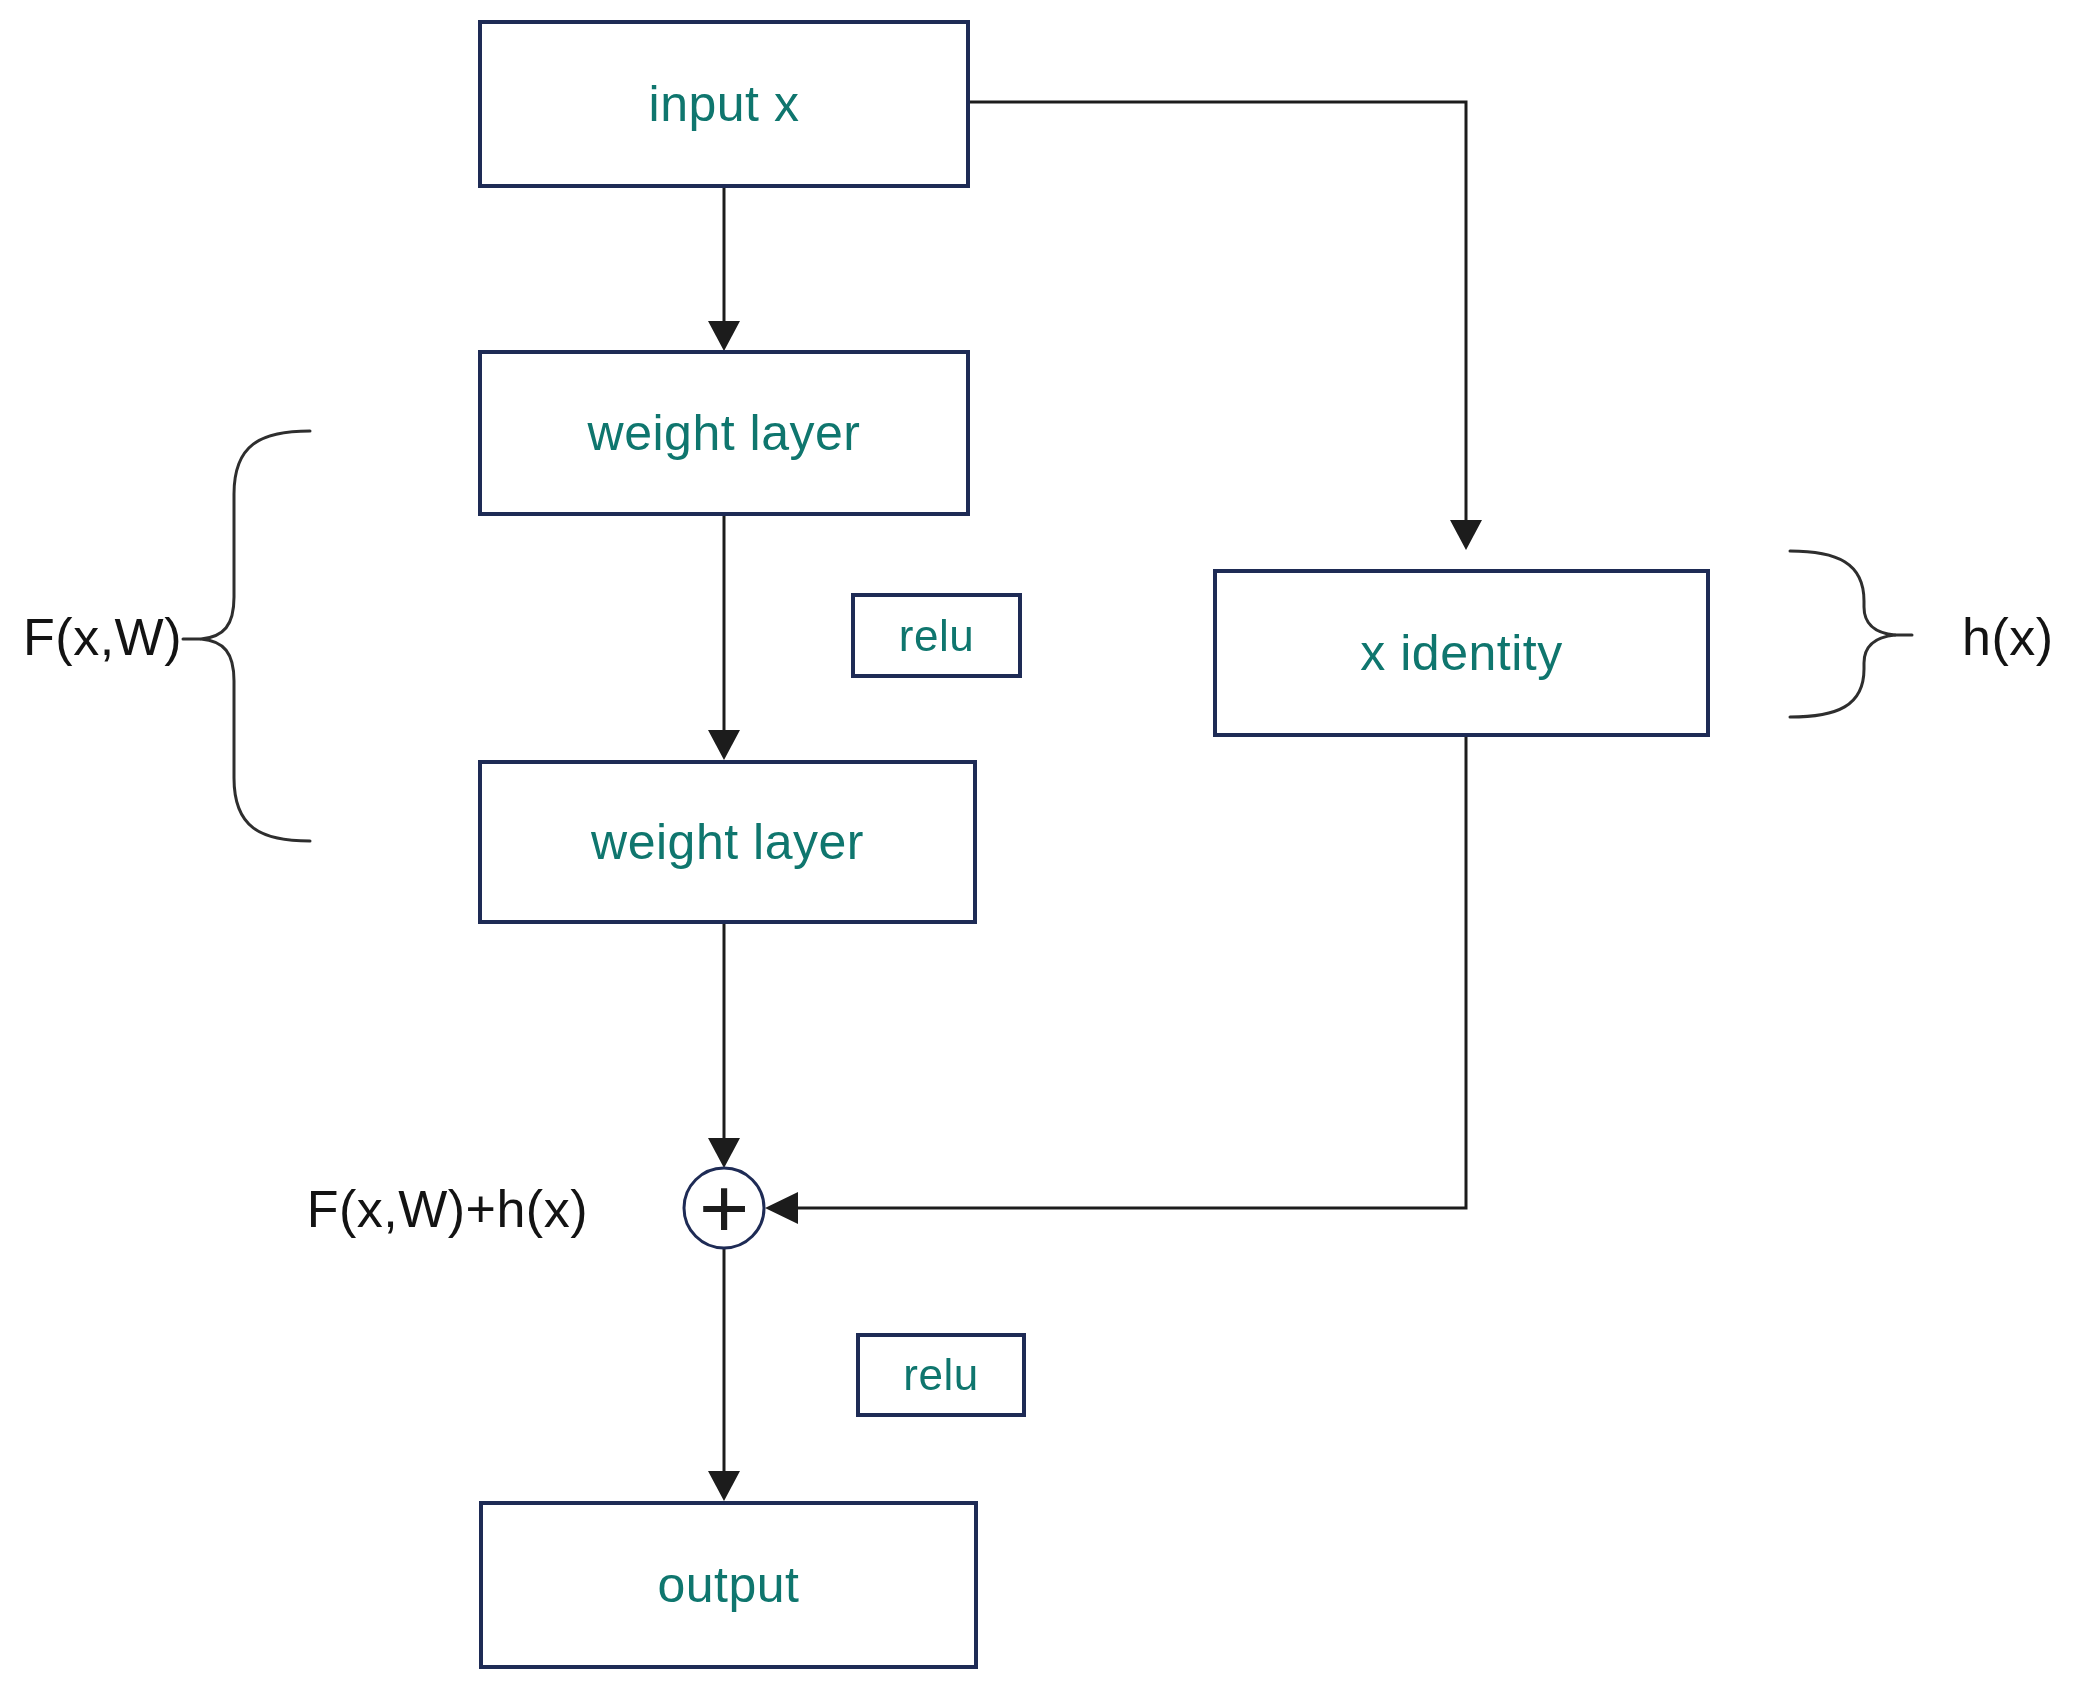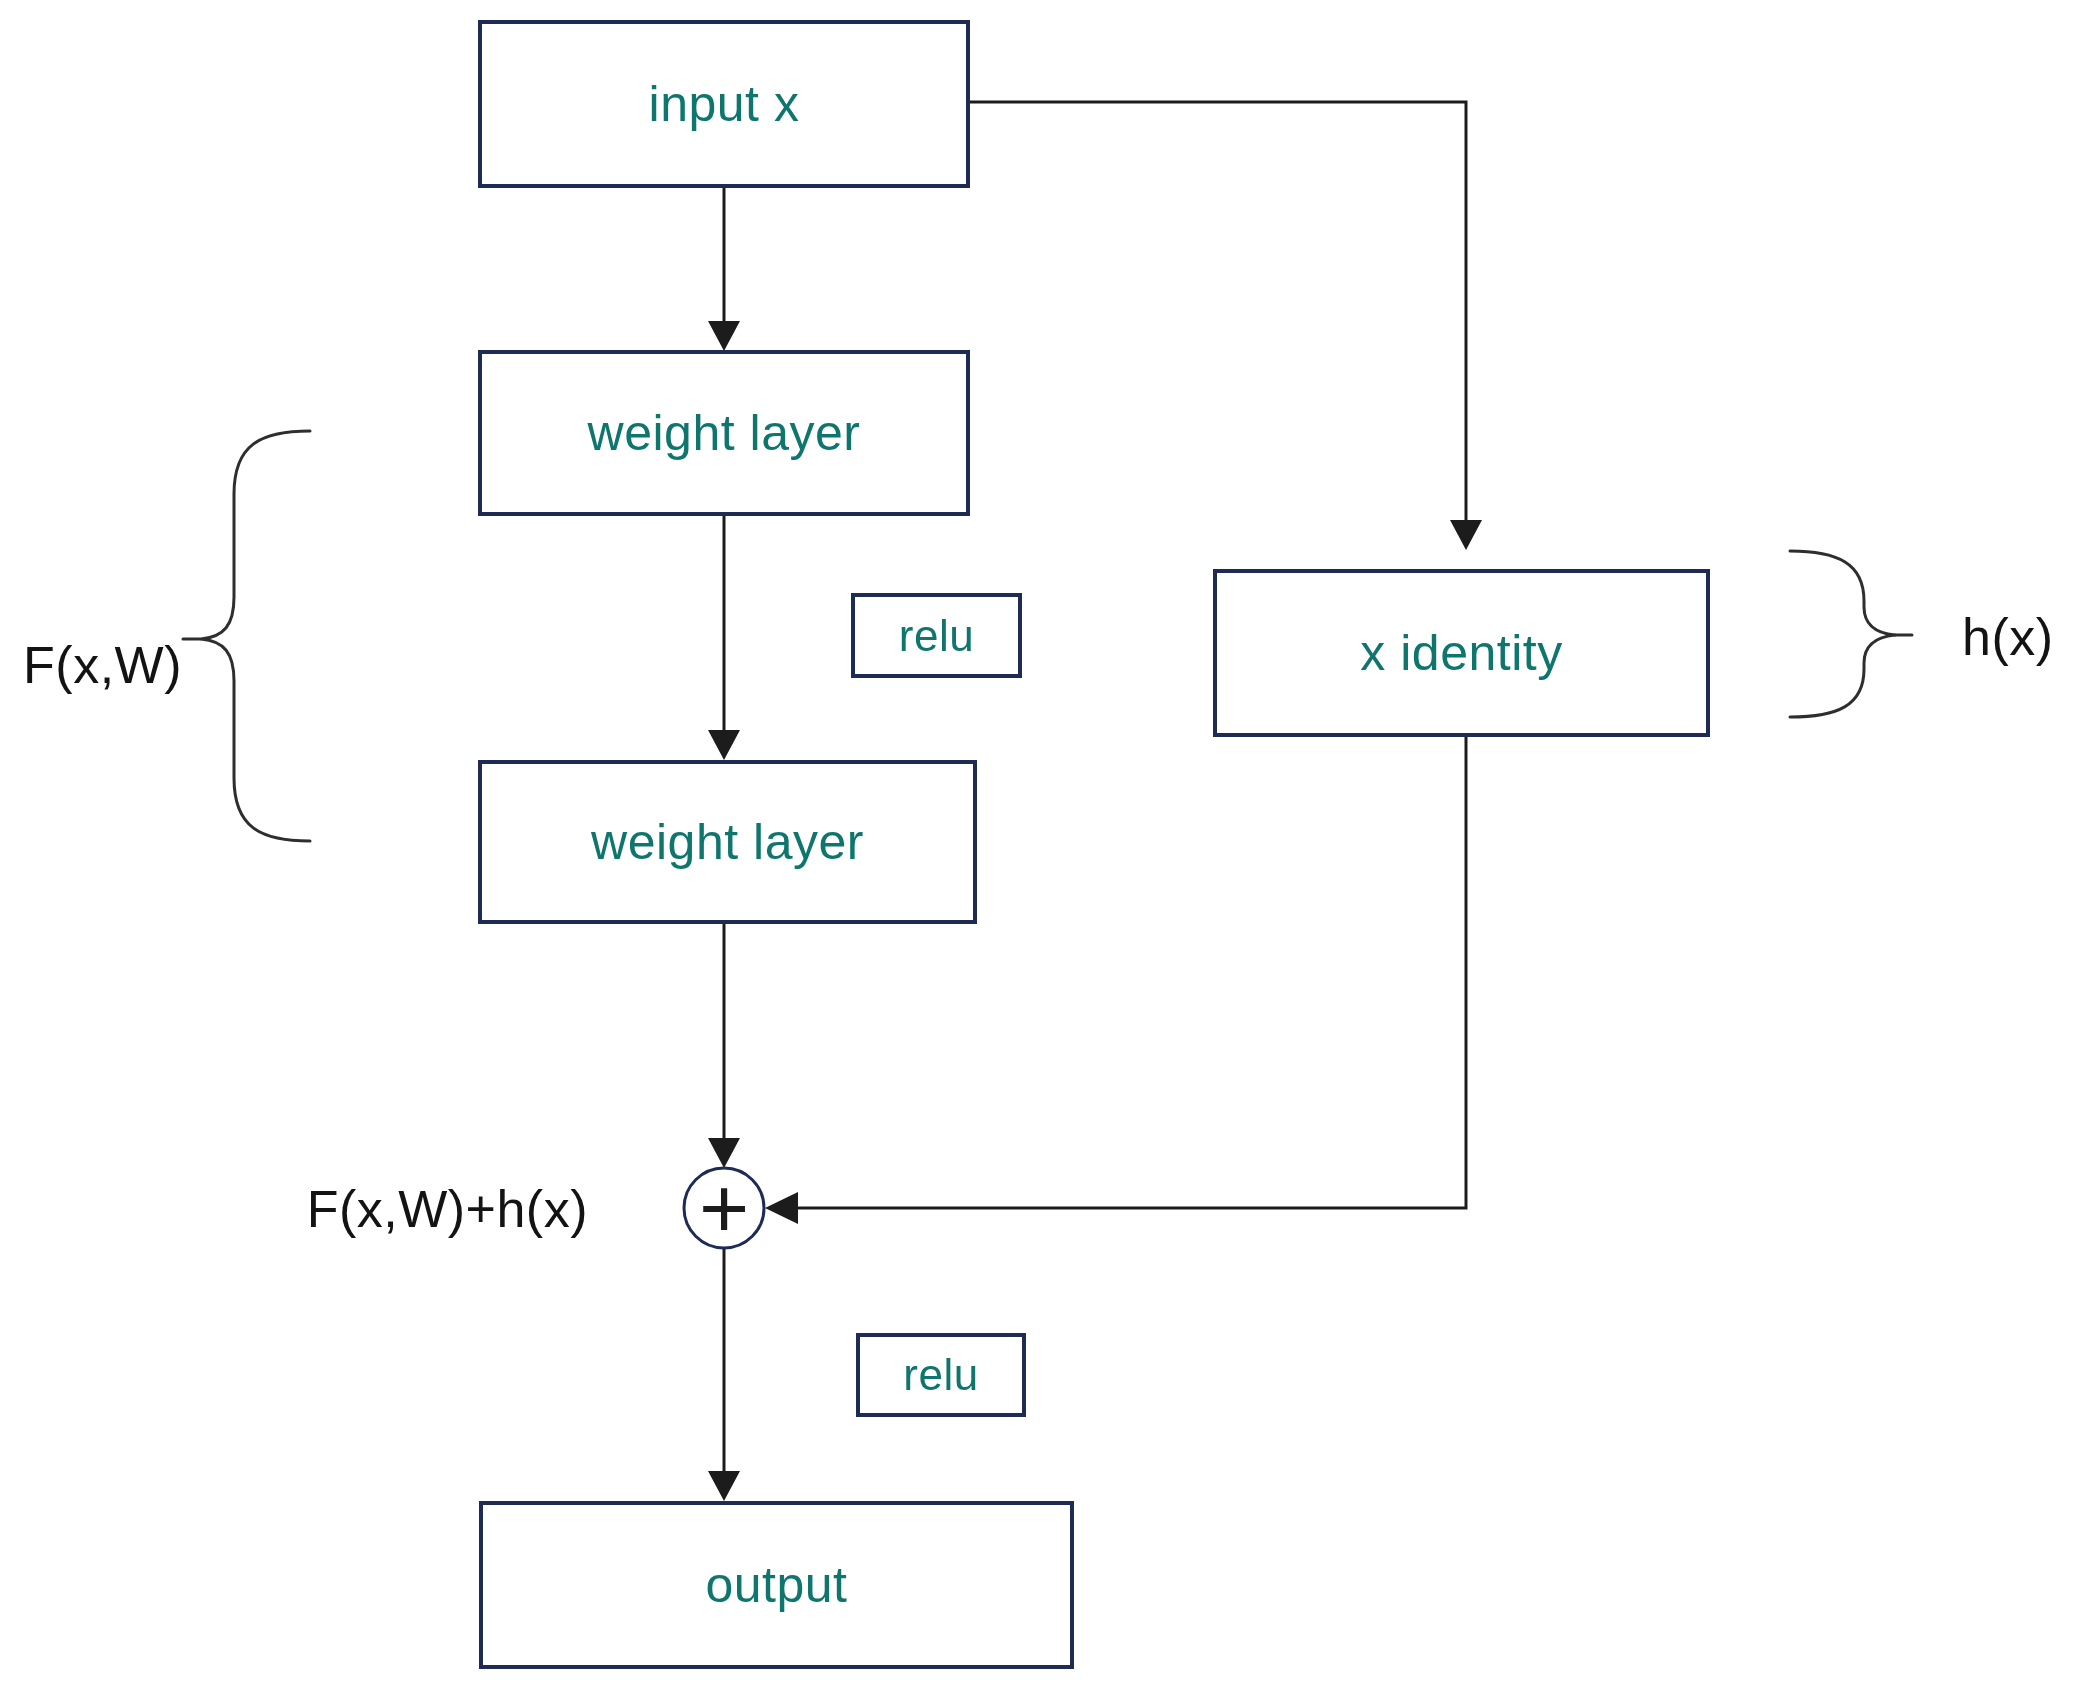--- a/index.html
+++ b/index.html
@@ -40,30 +40,30 @@
   .node.small {
     font-size: 44px;
     margin-left: 48px;
   }
   .node-input        { left: 478px;  top: 20px;   width: 492px; height: 168px; }
   .node-weight-1     { left: 478px;  top: 350px;  width: 492px; height: 166px; }
   .node-relu-1       { left: 803px;  top: 593px;  width: 171px; height: 85px;  }
   .node-weight-2     { left: 478px;  top: 760px;  width: 499px; height: 164px; }
   .node-identity     { left: 1213px; top: 569px;  width: 497px; height: 168px; }
   .node-relu-2       { left: 808px;  top: 1333px; width: 170px; height: 84px;  }
-  .node-output       { left: 479px;  top: 1501px; width: 595px; height: 168px; }
+  .node-output       { left: 479px;  top: 1501px; width: 499px; height: 168px; }
   .flow-label {
     position: absolute;
     color: #131313;
     font-size: 52px;
     line-height: 62px;
     letter-spacing: 0.5px;
     white-space: nowrap;
   }
-  .label-residual    { left: 2px;    top: 606px;  width: 180px; text-align: right; margin-top: 28px; }
+  .label-residual    { left: 2px;    top: 606px;  width: 180px; text-align: right; }
   .label-identity-fn { left: 1962px; top: 606px;  width: 160px; text-align: left; }
   .label-sum         { left: 236px;  top: 1178px; width: 352px; text-align: right; }
   .sum-symbol {
     position: absolute;
     left: 684px;
     top: 1168px;
     width: 80px;
     height: 80px;
     display: flex;
     align-items: center;

